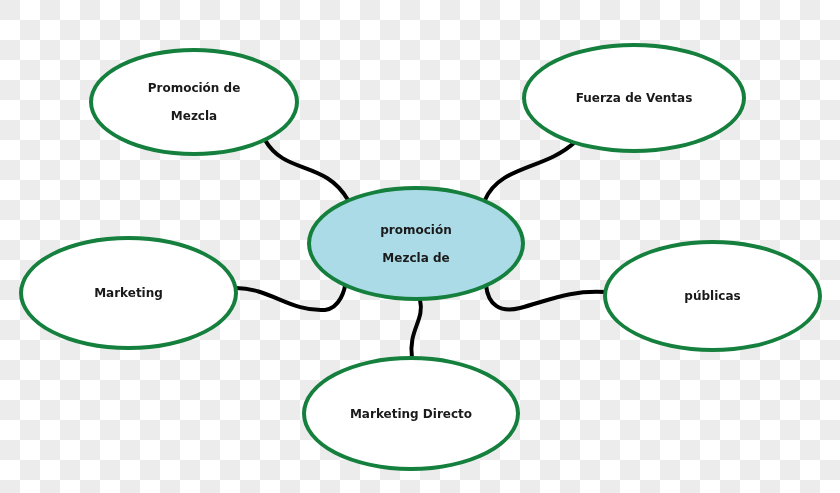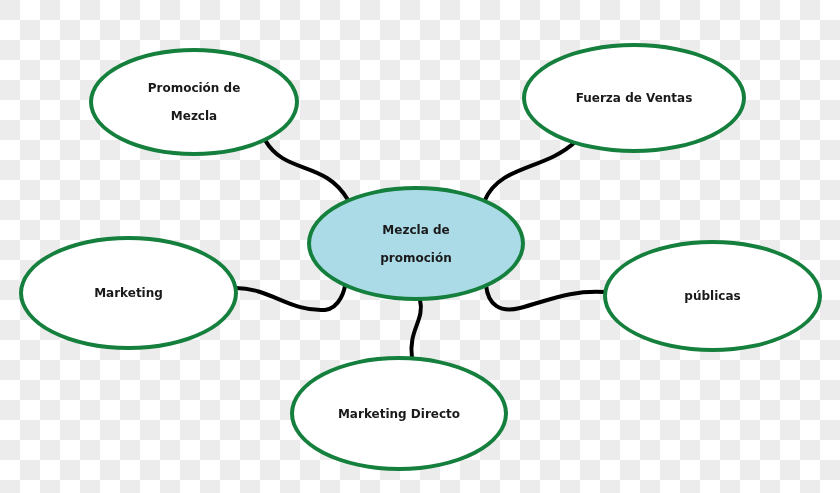--- a/index.html
+++ b/index.html
@@ -59,24 +59,24 @@
     <span>Marketing</span>
   </div>
 </div>
 
 <div class="node" style="left:603px; top:240px; width:219px; height:112px;">
   <div>
     <span>públicas</span>
   </div>
 </div>
 
-<div class="node" style="left:290px; top:356px; width:218px; height:115px;justify-content:center;">
+<div class="node" style="left:302px; top:356px; width:218px; height:115px;justify-content:center;">
   <div>
     <span>Marketing Directo</span>
   </div>
 </div>
 
 <div class="node center" style="left:307px; top:186px; width:218px; height:115px;">
   <div>
+    <span>promoción</span>
     <span>Mezcla de</span>
-    <span>promoción</span>
   </div>
 </div>
 
 </body></html>

